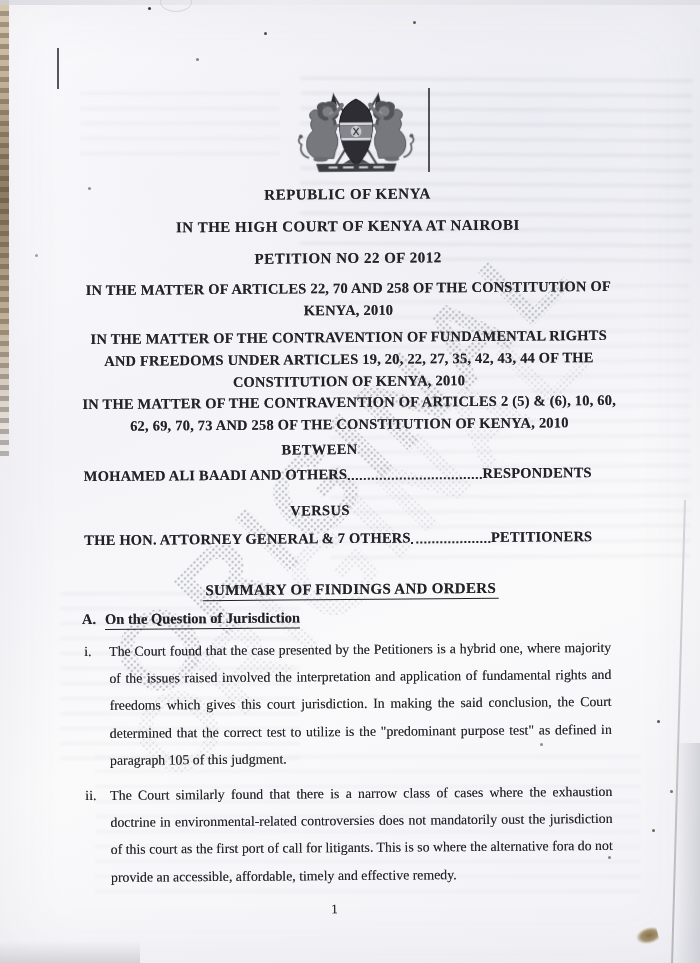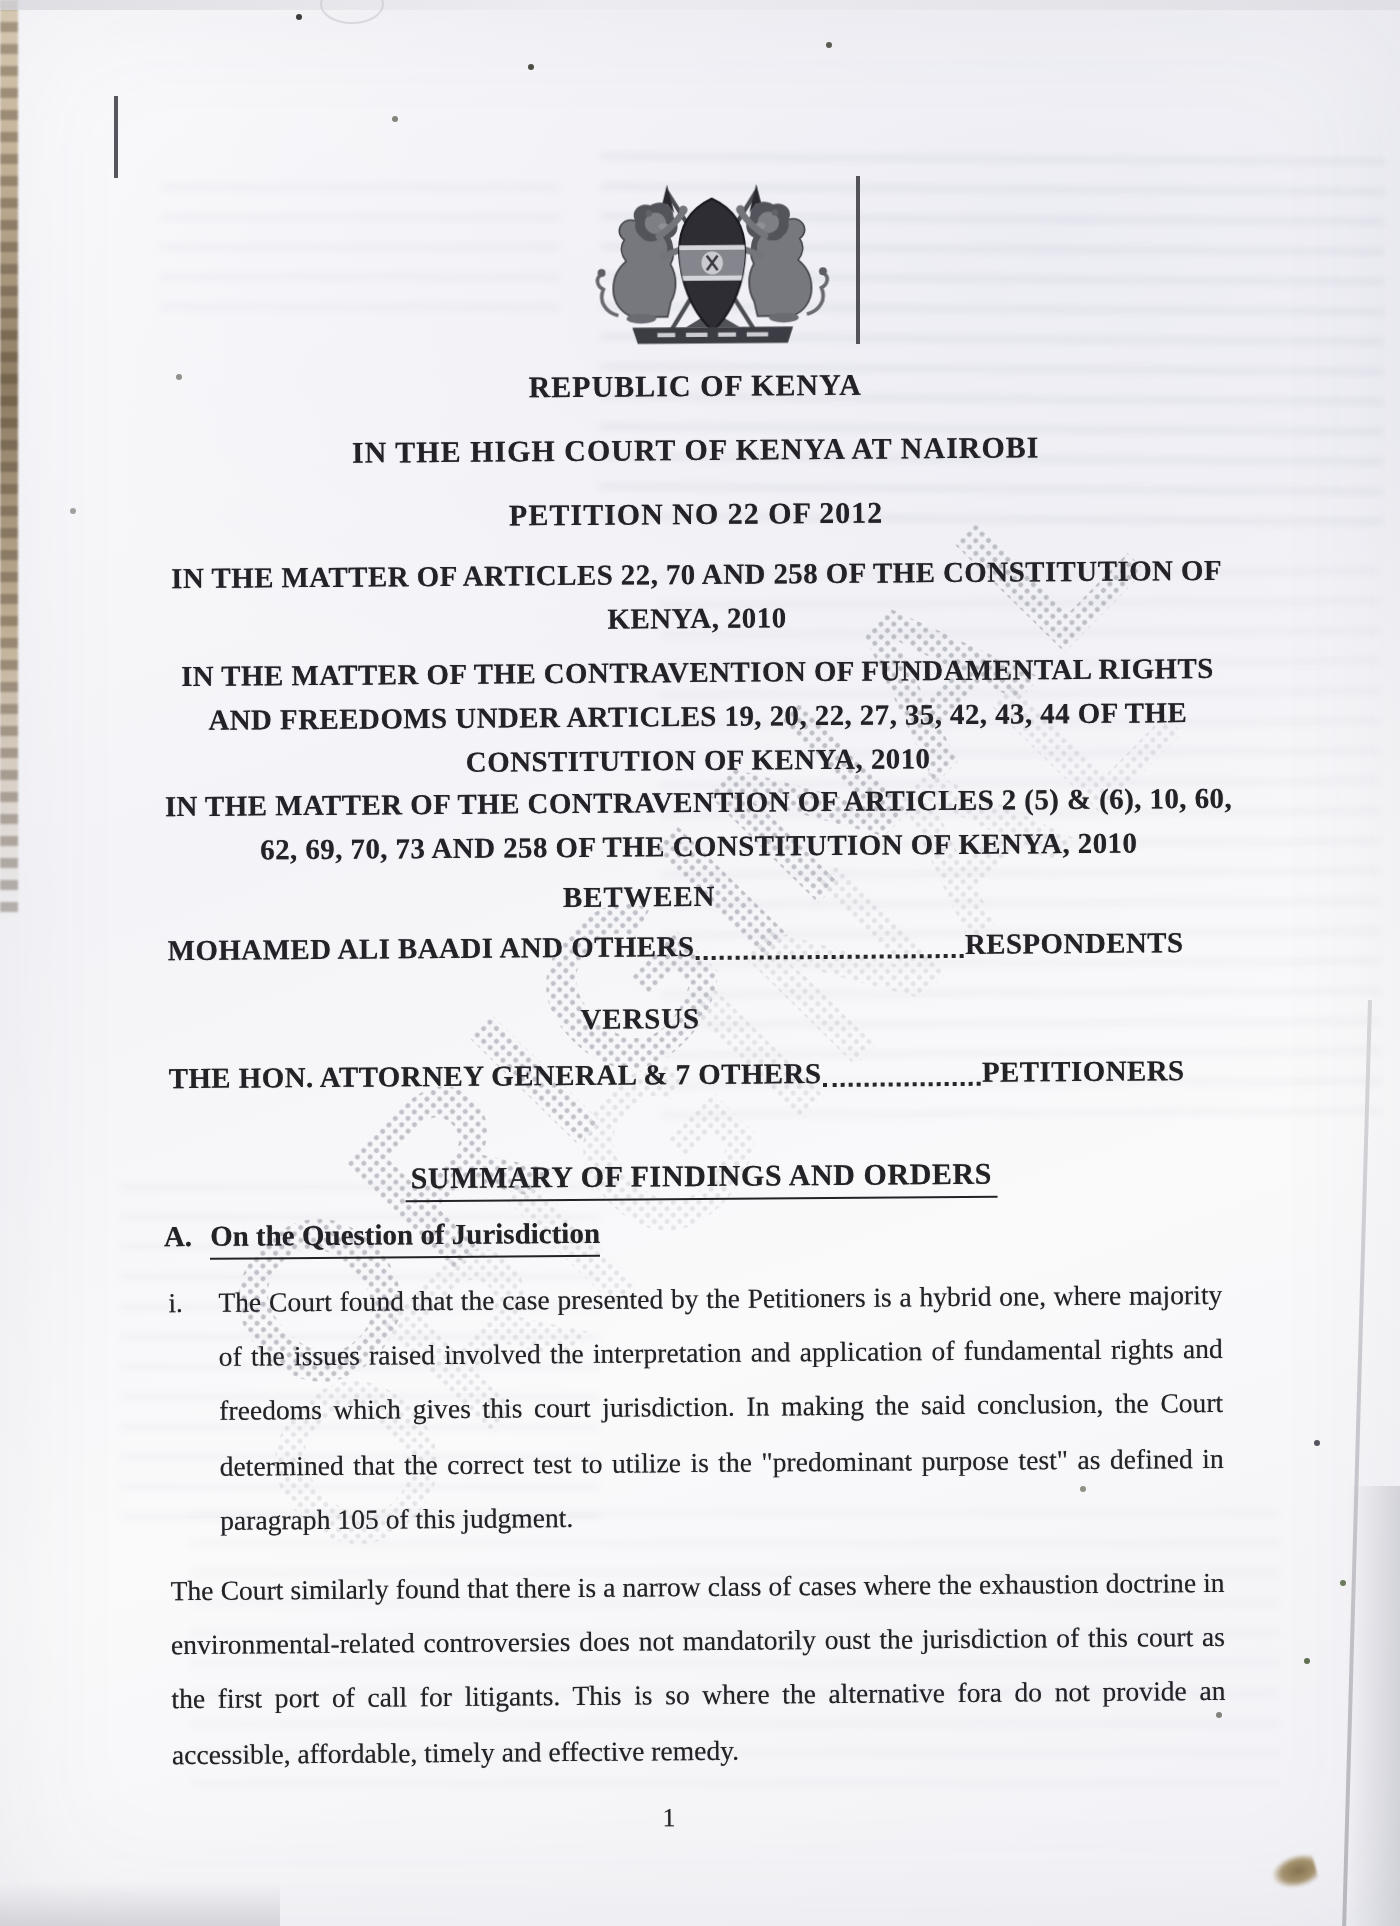--- a/index.html
+++ b/index.html
@@ -197,20 +197,21 @@
     <div class="section-row">
       <span class="letter txt">A.</span><span class="stitle txt">On the Question of Jurisdiction</span>
     </div>
 
     <div class="finding f1">
       <span class="numeral txt">i.</span>
       <div class="ftext txt">The Court found that the case presented by the Petitioners is a hybrid one, where majority of the issues raised involved the interpretation and application of fundamental rights and freedoms which gives this court jurisdiction. In making the said conclusion, the Court determined that the correct test to utilize is the "predominant purpose test" as defined in paragraph 105 of this judgment.</div>
     </div>
 
     <div class="finding f2">
+      <span class="numeral txt">ii.</span>
       <div class="ftext txt">The Court similarly found that there is a narrow class of cases where the exhaustion doctrine in environmental-related controversies does not mandatorily oust the jurisdiction of this court as the first port of call for litigants. This is so where the alternative fora do not provide an accessible, affordable, timely and effective remedy.</div>
     </div>
 
     <div class="pagenum txt">1</div>
   </div>
 
   <div class="art tan-edge"></div>
   <div class="art top-band"></div>
   <div class="art pen-line"></div>
   <div class="art emblem-rule"></div>

